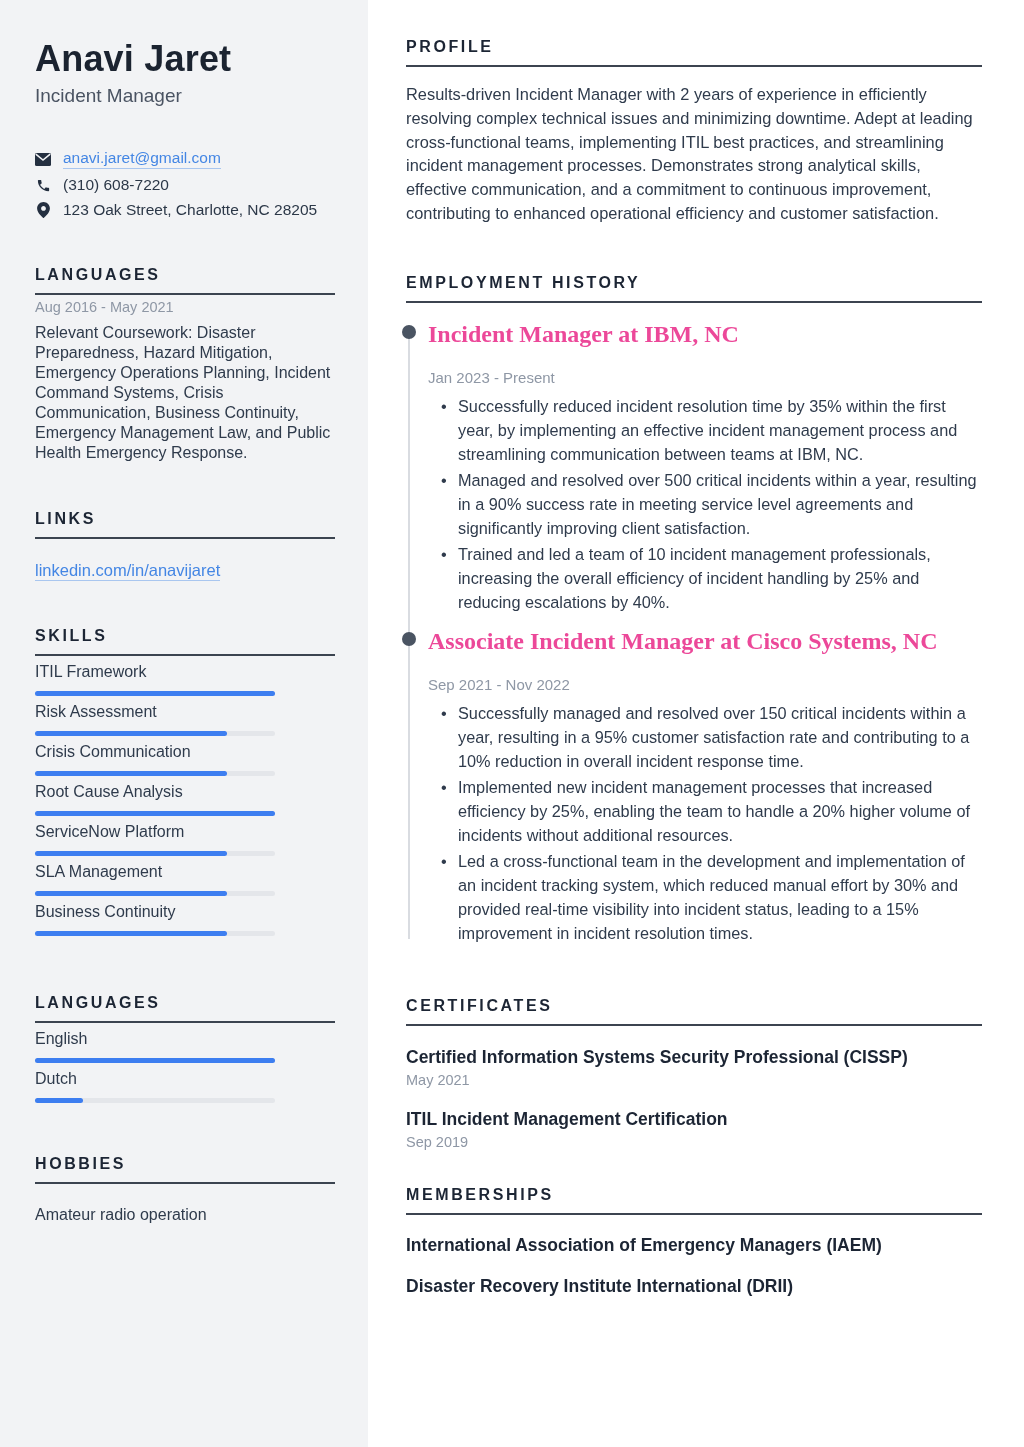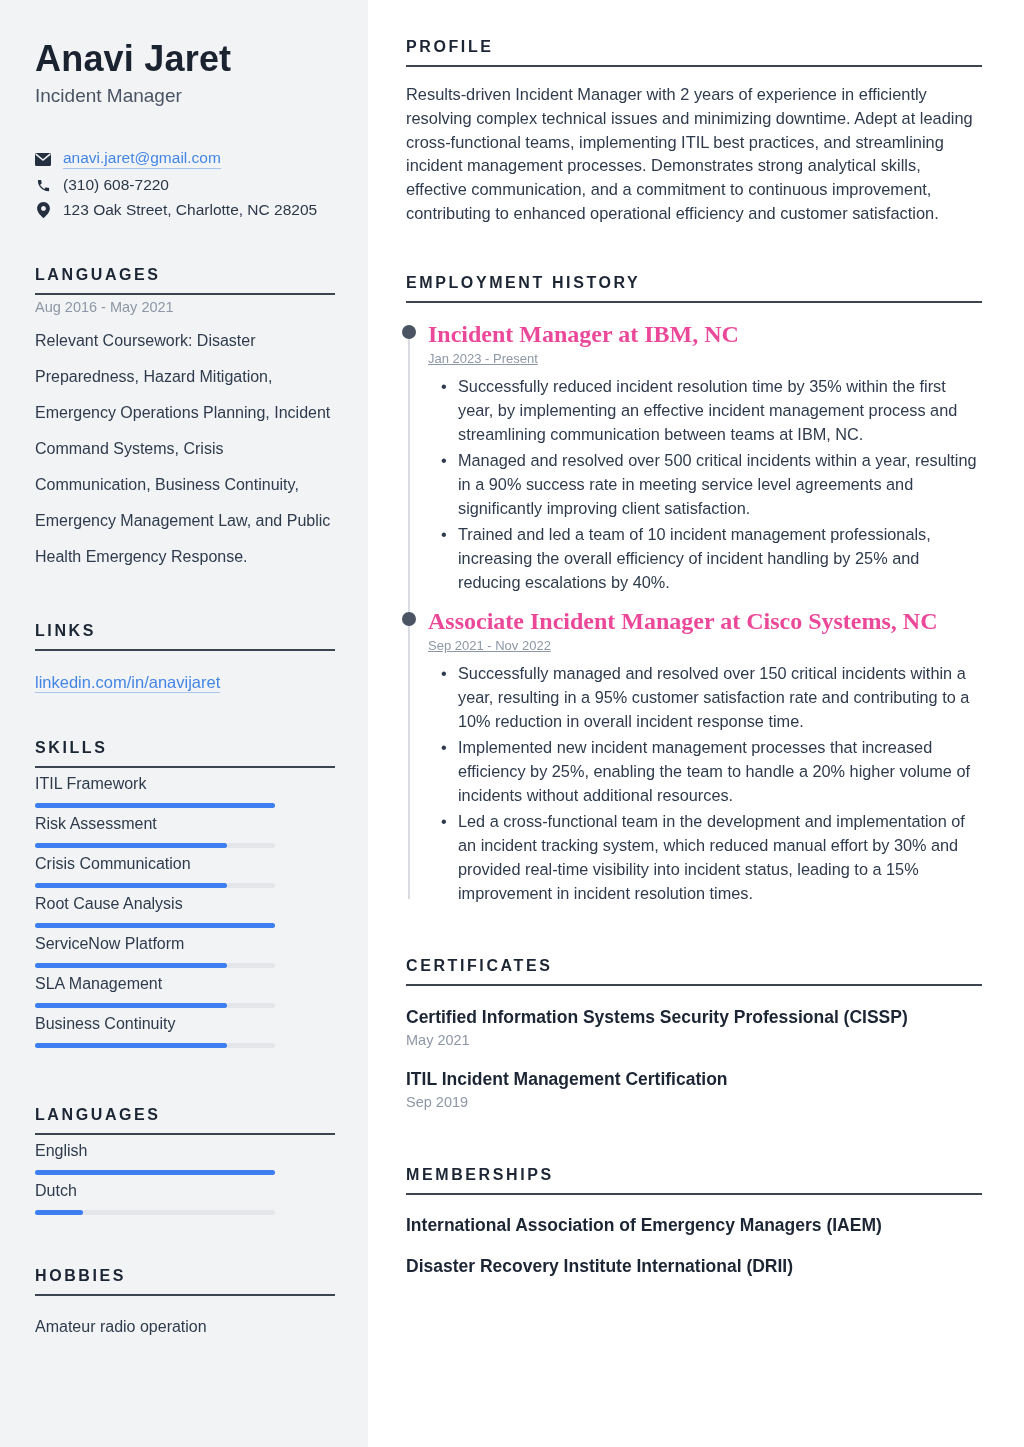--- a/index.html
+++ b/index.html
@@ -71,21 +71,21 @@
     color: #1c2534;
     line-height: 26px;
   }
   .muted-date {
     font-size: 14.5px;
     color: #8e97a5;
     margin-top: 4px;
   }
   .body-text {
     font-size: 16px;
-    line-height: 36px;
+    line-height: 20px;
     color: #2f3b4c;
     margin-top: 8px;
   }
   .links-item { margin-top: 22px; font-size: 16.5px; }
 
   .skill-item { margin-top: 7px; }
   .skill-label { font-size: 16px; color: #2f3b4c; }
   .bar-track {
     margin-top: 10px;
     width: 240px;
@@ -136,21 +136,21 @@
     height: 14px;
     border-radius: 50%;
     background: #4a5462;
   }
   .job-name {
     font-size: 24px;
     font-weight: 700;
     color: #ec4899;
     font-family: Liberation Serif, serif;
   }
-  .job-date { font-size: 13px; color: #8e97a5; margin-top: 3px; text-decoration: underline; }
+  .job-date { font-size: 15px; color: #8e97a5; margin-top: 21px; }
   ul.bullets { list-style: none; margin-top: 8px; }
   ul.bullets li {
     position: relative;
     padding-left: 30px;
     font-size: 16.3px;
     line-height: 24px;
     color: #2f3b4c;
     margin-top: 2px;
   }
   ul.bullets li::before {
@@ -336,20 +336,20 @@
       <div class="cert-item">
         <div class="cert-name">Certified Information Systems Security Professional (CISSP)</div>
         <div class="muted-date">May 2021</div>
       </div>
       <div class="cert-item">
         <div class="cert-name">ITIL Incident Management Certification</div>
         <div class="muted-date">Sep 2019</div>
       </div>
     </section>
 
-    <section class="main-section-gap" style="margin-top: 56px;">
+    <section class="main-section-gap" style="margin-top: 36px;">
       <h2 class="sec-heading">MEMBERSHIPS</h2>
       <div class="member-item">International Association of Emergency Managers (IAEM)</div>
       <div class="member-item">Disaster Recovery Institute International (DRII)</div>
     </section>
 
   </main>
 </div>
 
 </body></html>

